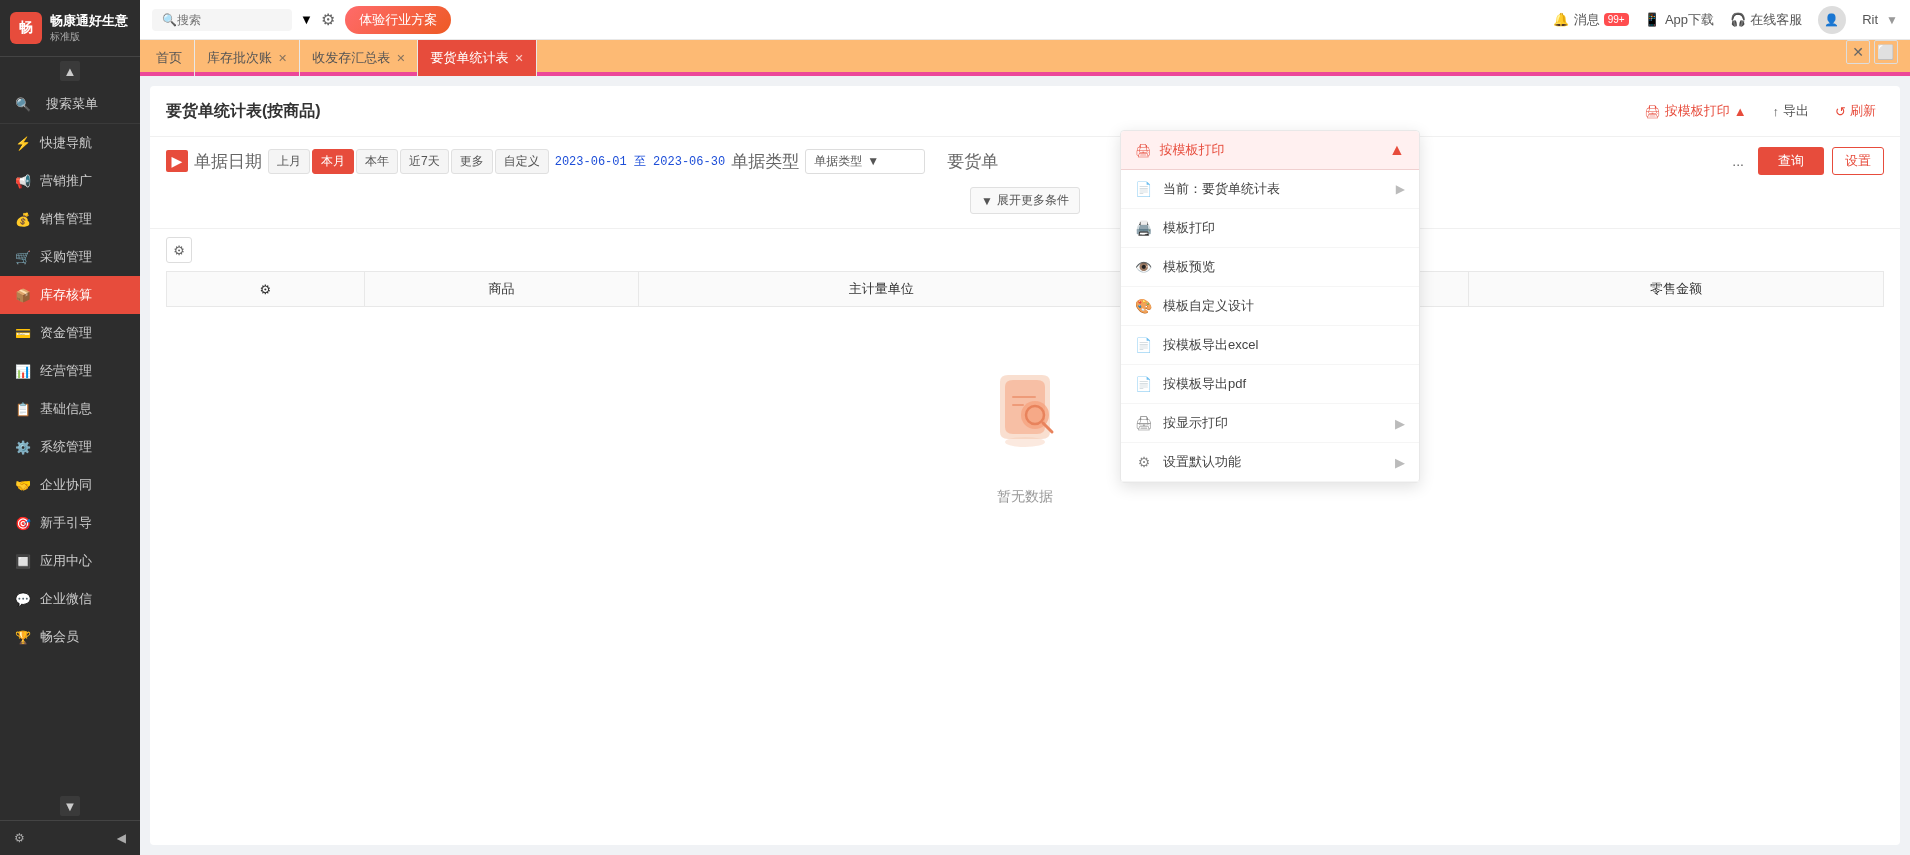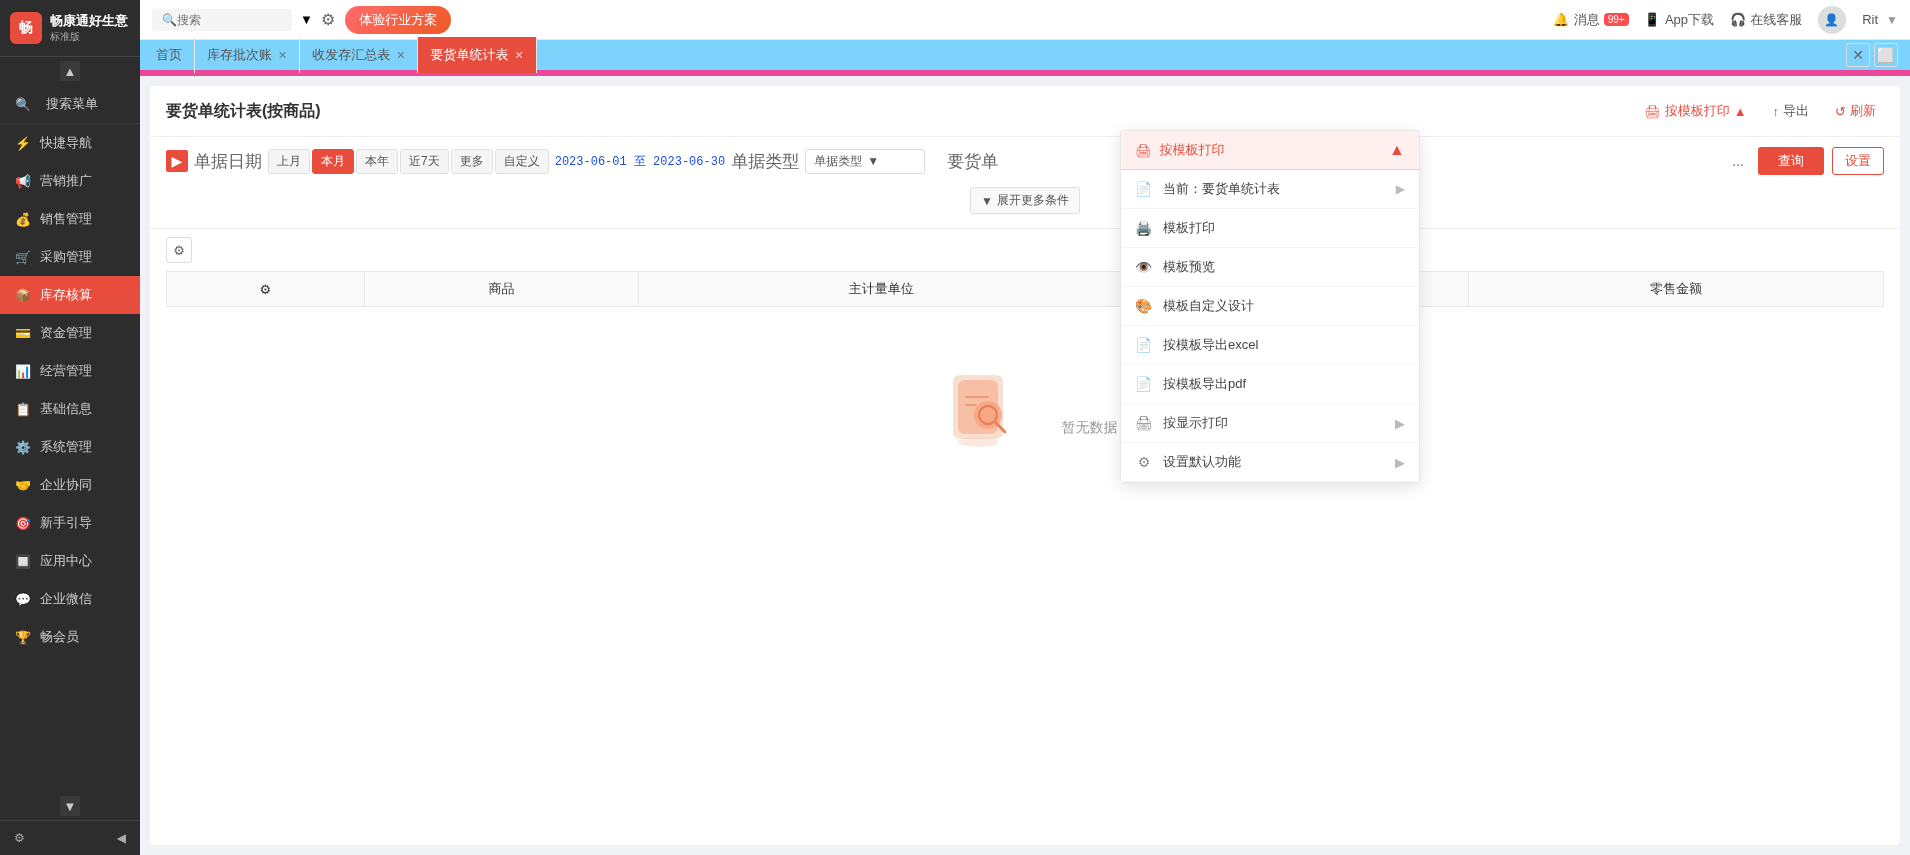--- a/index.html
+++ b/index.html
@@ -182,25 +182,25 @@
       align-items: center;
       justify-content: center;
       cursor: pointer;
       color: #666;
       font-size: 16px;
       margin-left: 8px;
     }
 
     
     .tabs-bar {
-      background: #7dd3fc;
+      background: #fdba74;
       height: 36px;
       display: flex;
-      align-items: center;
-      border-bottom: 6px solid #ec4899;
+      align-items: flex-start;
+      border-bottom: 4px solid #ec4899;
       padding: 0 4px;
       flex-shrink: 0;
     }
     .tab-item {
       display: flex;
       align-items: center;
       padding: 0 12px;
       height: 36px;
       cursor: pointer;
       font-size: 13px;
@@ -421,24 +421,24 @@
       padding: 8px 12px;
       text-align: center;
       font-weight: 500;
       color: #333;
       white-space: nowrap;
     }
 
     
     .empty-state {
       display: flex;
+      flex-direction: column;
       align-items: center;
       justify-content: center;
       padding: 60px 0;
-      gap: 39px;
     }
     .empty-icon {
       font-size: 80px;
       margin-bottom: 12px;
     }
     .empty-text {
       color: #999;
       font-size: 14px;
     }
 

